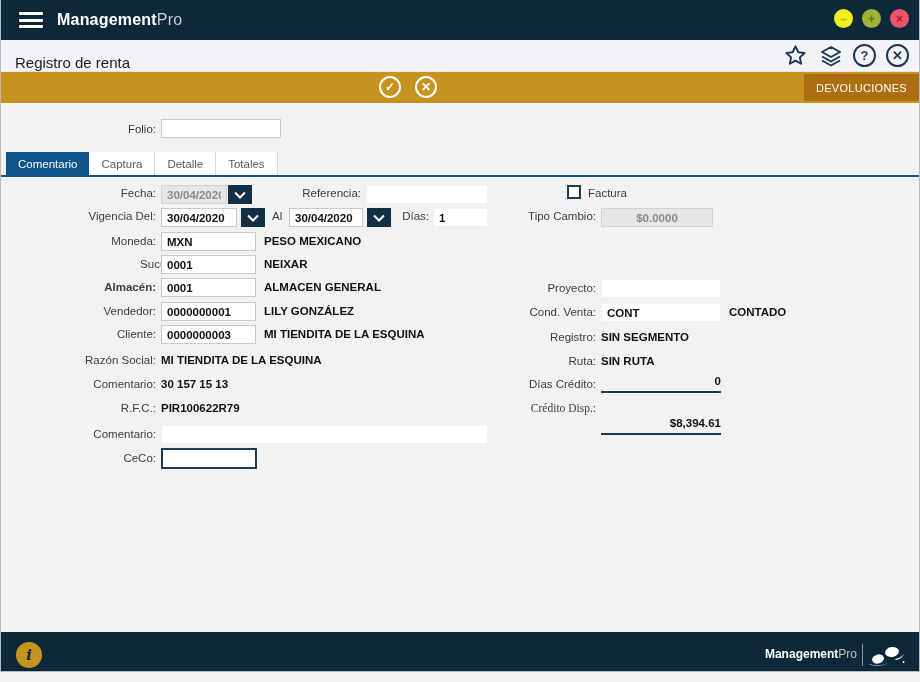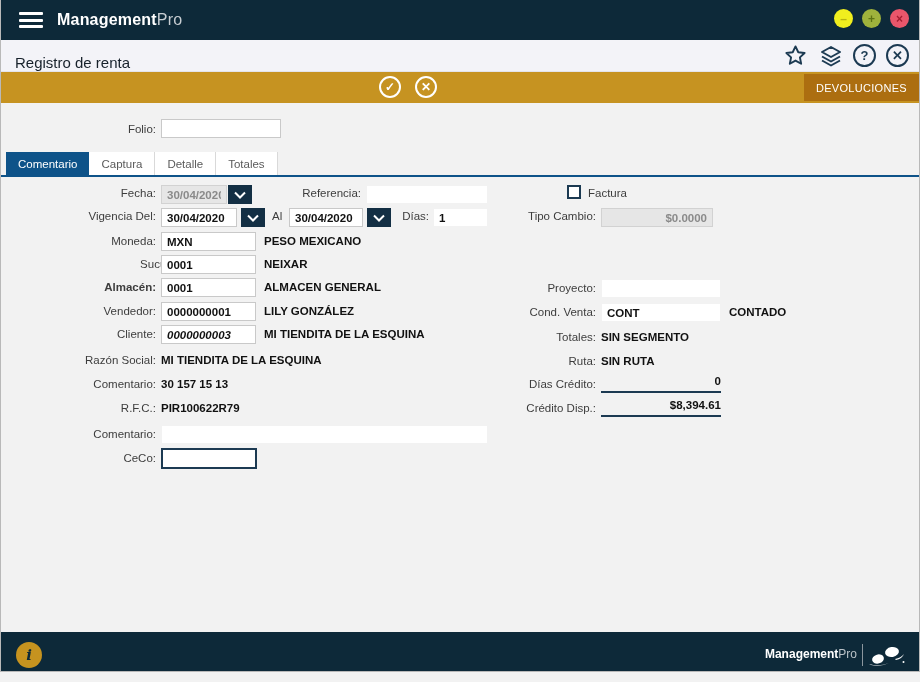--- a/index.html
+++ b/index.html
@@ -145,21 +145,21 @@
   <span class="lbl" style="left:271px; top:210px; text-align:left;">Al</span>
   <input class="fld" style="left: 288px; top: 208px; width: 74px;" value="30/04/2020">
   <button class="ddbtn" style="left:366px; top:208px;">
     <svg width="12" height="8" viewBox="0 0 12 8" fill="none" stroke="#ffffff" stroke-width="2">
         <path d="M1 1.5l5 5 5-5"></path>
       </svg>
   </button>
   <label class="lbl" style="left:340px; width:88px; top:210px;">Días:</label>
   <input class="fld borderless" style="left: 432px; top: 208px; width: 55px;" value="1">
   <label class="lbl" style="left:440px; width:155px; top:210px;">Tipo Cambio:</label>
-  <input class="fld disabled" style="left: 600px; top: 208px; width: 112px; text-align: right;" readonly="" value="$0.0000">
+  <input class="fld disabled" style="left: 600px; top: 208px; width: 112px; text-align: center;" readonly="" value="$0.0000">
 
   <label class="lbl" style="left:0; width:155px; top:235px;">Moneda:</label>
   <input class="fld" style="left: 160px; top: 232px; width: 95px;" value="MXN">
   <span class="val" style="left:263px; top:235px;">PESO MEXICANO</span>
 
   <label class="lbl" style="left:0; width:155px; top:258px;margin-left:32px;">Sucursal:</label>
   <input class="fld" style="left: 160px; top: 255px; width: 95px;" value="0001">
   <span class="val" style="left:263px; top:258px;">NEIXAR</span>
 
   <label class="lbl" style="left:0; width:155px; top:281px;font-weight:bold;">Almacén:</label>
@@ -169,39 +169,39 @@
   <input class="fld borderless" style="left: 600px; top: 279px; width: 120px;" value="">
 
   <label class="lbl" style="left:0; width:155px; top:305px;">Vendedor:</label>
   <input class="fld" style="left: 160px; top: 302px; width: 95px;" value="0000000001">
   <span class="val" style="left:263px; top:305px;">LILY GONZÁLEZ</span>
   <label class="lbl" style="left:440px; width:155px; top:306px;">Cond. Venta:</label>
   <input class="fld borderless" style="left: 600px; top: 303px; width: 120px;" value="CONT">
   <span class="val" style="left:728px; top:306px;">CONTADO</span>
 
   <label class="lbl" style="left:0; width:155px; top:328px;">Cliente:</label>
-  <input class="fld" style="left: 160px; top: 325px; width: 95px; font-style: italic;" value="0000000003">
+  <input class="fld" style="left: 160px; top: 325px; width: 95px;" value="0000000003">
   <span class="val" style="left:263px; top:328px;">MI TIENDITA DE LA ESQUINA</span>
-  <label class="lbl" style="left:440px; width:155px; top:331px;">Totales:</label>
+  <label class="lbl" style="left:440px; width:155px; top:331px;">Registro:</label>
   <span class="val" style="left:600px; top:331px;">SIN SEGMENTO</span>
 
   <label class="lbl" style="left:0; width:155px; top:354px;">Razón Social:</label>
   <span class="val" style="left:160px; top:354px;">MI TIENDITA DE LA ESQUINA</span>
   <label class="lbl" style="left:440px; width:155px; top:355px;">Ruta:</label>
   <span class="val" style="left:600px; top:355px;">SIN RUTA</span>
 
   <label class="lbl" style="left:0; width:155px; top:378px;">Comentario:</label>
   <span class="val" style="left:160px; top:378px;">30 157 15 13</span>
   <label class="lbl" style="left:440px; width:155px; top:378px;">Días Crédito:</label>
   <div class="underfld" style="left:600px; top:375px;">0</div>
 
   <label class="lbl" style="left:0; width:155px; top:402px;">R.F.C.:</label>
   <span class="val" style="left:160px; top:402px;">PIR100622R79</span>
-  <label class="lbl" style="left:440px; width:155px; top:402px;">Crédito Disp.:</label>
-  <div class="underfld" style="left:600px; top:399px;">$8,394.61</div>
+  <label class="lbl" style="left:440px; width:155px; top:402px;font-family:Liberation Serif, serif;">Crédito Disp.:</label>
+  <div class="underfld" style="left:600px; top:417px;">$8,394.61</div>
 
   <label class="lbl" style="left:0; width:155px; top:428px;">Comentario:</label>
   <input class="fld borderless" style="left: 160px; top: 425px; width: 327px;" value="">
 
   <label class="lbl" style="left:0; width:155px; top:452px;">CeCo:</label>
   <input class="fld" style="left: 160px; top: 448px; width: 96px; height: 21px; border: 2px solid rgb(28, 58, 82);" value="">
 
   <footer class="footer">
     <div class="info-btn">i</div>
     <div class="footer-brand">

